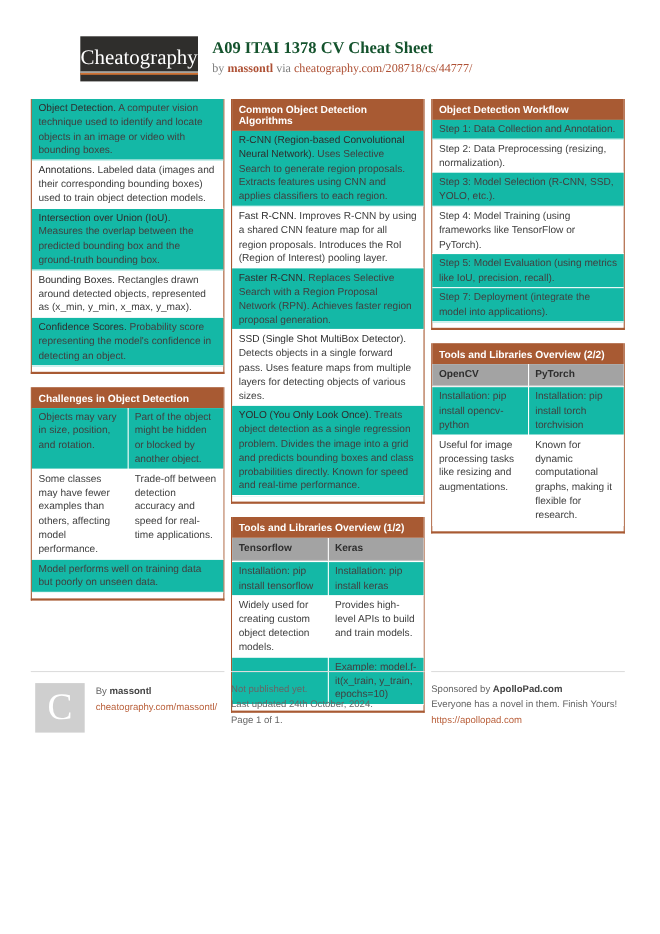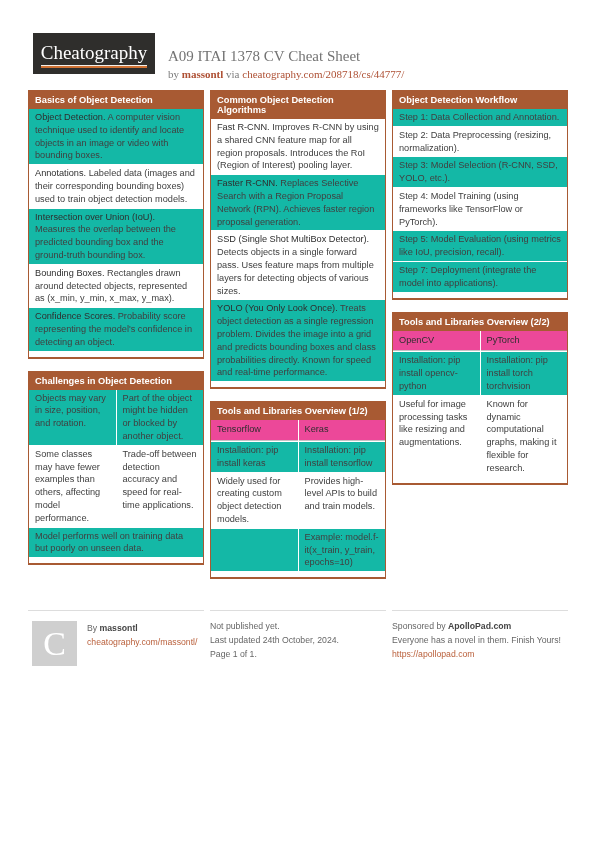--- a/index.html
+++ b/index.html
@@ -1,44 +1,44 @@
 <!DOCTYPE html>
 <html><head>
 <meta charset="utf-8">
 <style>
   html,body{margin:0;padding:0;background:#fff;}
   .page{position:relative;width:600px;height:849px;background:#ffffff;overflow:hidden;
         font-family:"Liberation Sans",sans-serif;color:#404040;}
 
   
   .page-header{position:absolute;left:33px;top:33px;display:flex;align-items:flex-start;}
-  .logo{width:122px;height:41px;background:#2f2e2c;display:flex;align-items:center;justify-content:center;cursor:pointer;}
+  .logo{width:107px;height:41px;background:#2f2e2c;display:flex;align-items:center;justify-content:center;cursor:pointer;margin-left:40px;}
   .logo span{font-family:"Liberation Serif",serif;font-size:19px;color:#ffffff;
              border-bottom:1px solid #f4f0ea;box-shadow:0 2px 0 #cf7234;padding-bottom:1px;}
   .header-text{margin-left:13px;padding-top:3px;font-family:"Liberation Serif",serif;}
-  .doc-title{font-size:15px;color:#737373;margin:12px 0 3px 0;font-weight:normal;}
+  .doc-title{font-size:15px;color:#14532d;margin:0 0 3px 0;font-weight:bold;}
   .byline{font-size:11px;color:#7d7d7d;}
   .byline .lnk{color:#ae5034;}
 
   
   .columns{position:absolute;left:28px;top:90px;display:flex;gap:6px;}
   .col{width:176px;display:flex;flex-direction:column;gap:12px;}
 
   .panel{background:#fff;border-left:1px solid #a85a33;border-right:1px solid #a85a33;
          border-bottom:2px solid #a85a33;}
   .panel-header{background:#a85a33;color:#ffffff;font-size:9.3px;font-weight:bold;
                 padding:5px 6px 4px 6px;}
   .panel-body{padding-bottom:5px;font-size:9.2px;line-height:12.8px;}
   .row{padding:2px 6px;border-bottom:1px solid #ffffff;}
   .alt{background:#14b8a6;}
   b,.lead{color:#2e2e2e;}
 
   .grid-row{display:grid;grid-template-columns:1fr 1fr;gap:1px;background:#ffffff;border-bottom:1px solid #ffffff;}
   .cell{padding:2px 6px;}
-  .thead .cell{font-weight:normal;color:#2e2e2e;border-bottom:1px solid #c4c4c4;background:#ec4899;padding-top:3px;padding-bottom:4px;}
+  .thead .cell{font-weight:bold;color:#2e2e2e;border-bottom:1px solid #c4c4c4;background:#a3a3a3;padding-top:3px;padding-bottom:4px;}
 
   
   .footer{position:absolute;left:28px;top:610px;display:flex;gap:6px;font-size:8.7px;
           line-height:14px;color:#666;}
   .fcol{width:176px;border-top:1px solid #dddddd;padding-top:8px;}
   .fcol .lnk{color:#b95f3a;}
   .fleft{display:flex;}
   .avatar{width:45px;height:45px;background:#cfcfcf;display:flex;align-items:center;justify-content:center;
           margin:2px 0 0 4px;flex:none;}
   .avatar span{font-family:"Liberation Serif",serif;font-size:34px;color:#ffffff;line-height:1;}
@@ -59,21 +59,20 @@
       <h1 class="doc-title">A09 ITAI 1378 CV Cheat Sheet</h1>
       <div class="byline"><span>by </span><span class="lnk" style="font-weight:bold;">massontl</span><span> via </span><span class="lnk">cheatography.com/208718/cs/44777/</span></div>
     </div>
   </div>
 
   <div class="columns">
 
     <div class="col">
 
       <div class="panel">
-        <div class="panel-header">Basics of Object Detection</div>
         <div class="panel-body">
           <div class="row alt"><span class="lead">Object Detection.</span><span> A computer vision technique used to identify and locate objects in an image or video with bounding boxes.</span></div>
           <div class="row"><span class="lead">Annotations.</span><span> Labeled data (images and their corresponding bounding boxes) used to train object detection models.</span></div>
           <div class="row alt"><span class="lead">Intersection over Union (IoU).</span><span> Measures the overlap between the predicted bounding box and the ground-truth bounding box.</span></div>
           <div class="row"><span class="lead">Bounding Boxes.</span><span> Rectangles drawn around detected objects, represented as (x_min, y_min, x_max, y_max).</span></div>
           <div class="row alt"><span class="lead">Confidence Scores.</span><span> Probability score representing the model's confidence in detecting an object.</span></div>
         </div>
       </div>
 
       <div class="panel">
@@ -91,37 +90,38 @@
         </div>
       </div>
 
     </div>
 
     <div class="col">
 
       <div class="panel">
         <div class="panel-header">Common Object Detection Algorithms</div>
         <div class="panel-body">
+          <div class="row alt"><span class="lead">R-CNN (Region-based Convolutional Neural Network).</span><span> Uses Selective Search to generate region proposals. Extracts features using CNN and applies classifiers to each region.</span></div>
           <div class="row"><span class="lead">Fast R-CNN.</span><span> Improves R-CNN by using a shared CNN feature map for all region proposals. Introduces the RoI (Region of Interest) pooling layer.</span></div>
           <div class="row alt"><span class="lead">Faster R-CNN.</span><span> Replaces Selective Search with a Region Proposal Network (RPN). Achieves faster region proposal generation.</span></div>
           <div class="row"><span class="lead">SSD (Single Shot MultiBox Detector).</span><span> Detects objects in a single forward pass. Uses feature maps from multiple layers for detecting objects of various sizes.</span></div>
           <div class="row alt"><span class="lead">YOLO (You Only Look Once).</span><span> Treats object detection as a single regression problem. Divides the image into a grid and predicts bounding boxes and class probabilities directly. Known for speed and real-time performance.</span></div>
         </div>
       </div>
 
       <div class="panel">
         <div class="panel-header">Tools and Libraries Overview (1/2)</div>
         <div class="panel-body">
           <div class="grid-row thead">
             <div class="cell">Tensorflow</div>
             <div class="cell">Keras</div>
           </div>
           <div class="grid-row">
+            <div class="cell alt">Installation: pip install tensorflow</div>
             <div class="cell alt">Installation: pip install keras</div>
-            <div class="cell alt">Installation: pip install tensorflow</div>
           </div>
           <div class="grid-row">
             <div class="cell">Widely used for creating custom object detection models.</div>
             <div class="cell">Provides high-level APIs to build and train models.</div>
           </div>
           <div class="grid-row">
             <div class="cell alt"></div>
             <div class="cell alt">Example: model.f­it(x_train, y_train, epochs=10)</div>
           </div>
         </div>

